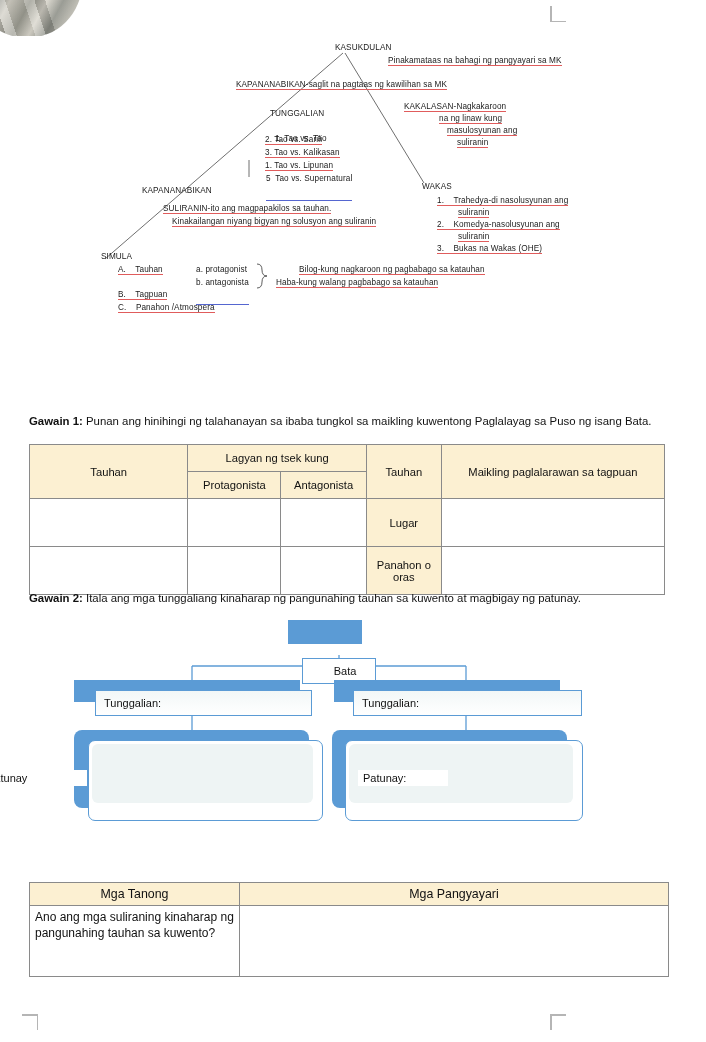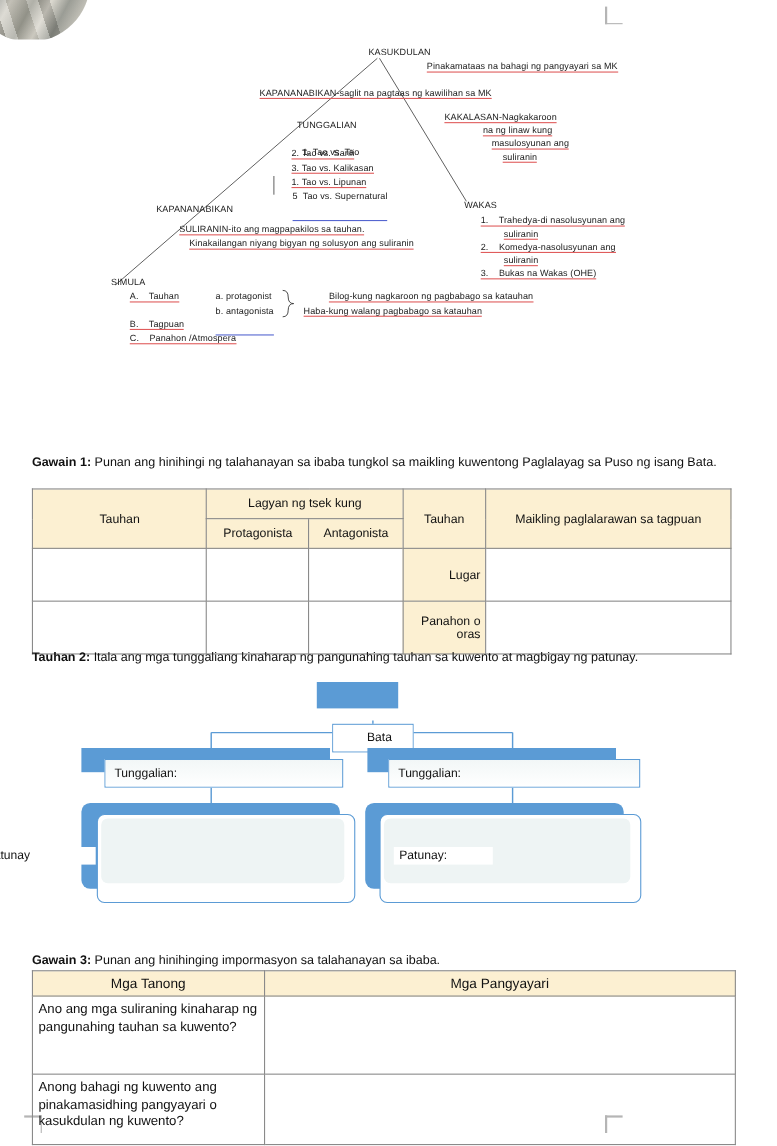--- a/index.html
+++ b/index.html
@@ -87,21 +87,21 @@
     border:1px solid #8a8a8a;
     font-weight:normal;
     font-size:11.2px;
     color:#111;
     padding:2px 4px;
     vertical-align:middle;
   }
   .hdr{background:#fcf0d2;text-align:center;}
   .t3 .hdr{font-size:12.4px;}
   .t3 td.q{vertical-align:top;text-align:left;font-size:12px;line-height:15.5px;padding:4px 5px;}
-  .cellmid{background:#fcf0d2;text-align:right;}
+  .cellmid{background:#fcf0d2;text-align:center;}
 
   
   .flow{position:absolute;left:0;top:612px;width:706px;height:205px;}
   .flow svg.lines{position:absolute;left:0;top:0;}
   .sh{position:absolute;background:#5b9bd5;}
   .bx{
     position:absolute;background:#ffffff;
     border:1px solid #5b9bd5;
     box-sizing:border-box;
   }
@@ -220,21 +220,21 @@
       <td style="height:43px;"></td>
       <td></td>
       <td></td>
       <td class="cellmid">Panahon o oras</td>
       <td></td>
     </tr>
   </tbody>
     </table>
 
   <div class="prompt" style="left:29px;top:591px;width:650px;">
-    <b>Tauhan 2:</b><span> Itala ang mga tunggaliang kinaharap ng pangunahing tauhan sa kuwento at magbigay ng patunay.</span>
+    <b>Gawain 2:</b><span> Itala ang mga tunggaliang kinaharap ng pangunahing tauhan sa kuwento at magbigay ng patunay.</span>
   </div>
 
   <div class="flow">
     <svg class="lines" width="706" height="205">
 
       <line x1="339" y1="43" x2="339" y2="54" stroke="#5b9bd5" stroke-width="1.3"></line>
 
       <line x1="192" y1="54" x2="466" y2="54" stroke="#5b9bd5" stroke-width="1.3"></line>
 
       <line x1="192" y1="54" x2="192" y2="68" stroke="#5b9bd5" stroke-width="1.3"></line>
@@ -268,34 +268,27 @@
       <div class="lbl" style="left:3px;top:4px;background:transparent;">Tunggalian:</div>
     </div>
 
     <div class="sh" style="left:332px;top:118px;width:235px;height:78px;border-radius:8px;"></div>
     <div class="bx round" style="left:345px;top:128px;width:238px;height:81px;">
       <div class="inner" style="left:3px;top:3px;right:9px;bottom:17px;background:#eef4f4;border-radius:6px;"></div>
     </div>
     <div class="lbl" style="left:358px;top:158px;width:80px;">Patunay:</div>
   </div>
 
-  <div class="prompt" style="left:29px;top:866px;width:650px;">
-    <b>Gawain 3:</b><span> Punan  ang hinihinging impormasyon sa talahanayan sa ibaba.</span>
-  </div>
 
   <table class="t3" style="left:29px;top:882px;width:640px;">
     <tbody>
         <tr>
       <th class="hdr" style="width:206px;height:18px;">Mga Tanong</th>
       <th class="hdr" style="width:434px;">Mga Pangyayari</th>
     </tr>
     <tr>
       <td class="q" style="height:62px;">Ano ang mga suliraning kinaharap ng pangunahing tauhan sa kuwento?</td>
       <td></td>
     </tr>
-    <tr>
-      <td class="q" style="height:55px;">Anong bahagi ng kuwento ang pinakamasidhing pangyayari o kasukdulan ng kuwento?</td>
-      <td></td>
-    </tr>
   </tbody>
     </table>
 
 </div>
 
 </body></html>

